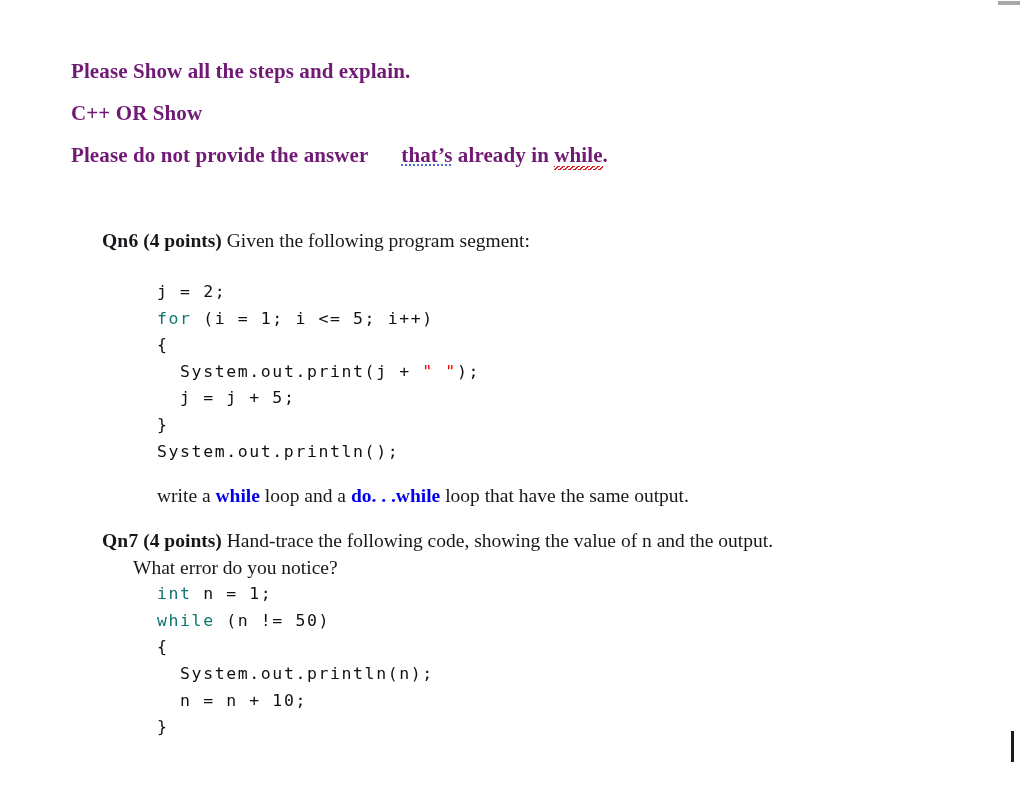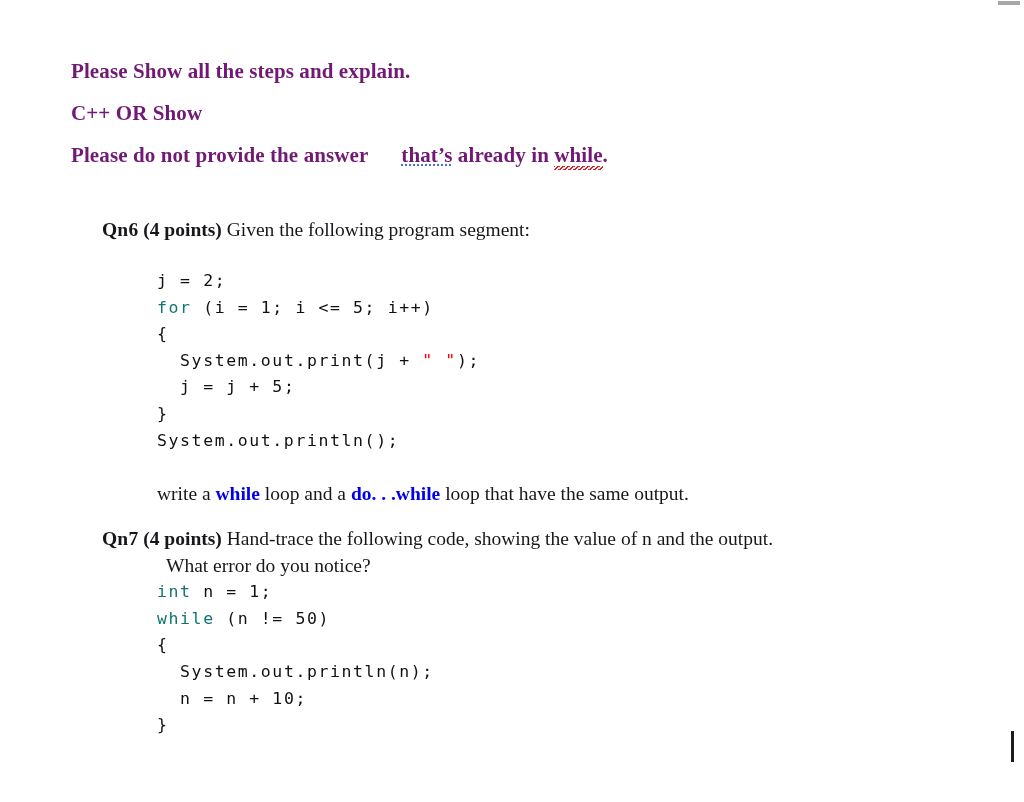--- a/index.html
+++ b/index.html
@@ -75,21 +75,21 @@
         135deg,
         #e02020 0px, #e02020 1.2px,
         transparent 1.2px, transparent 2.6px
       );
     background-size: 5px 4px;
   }
 
   
   .questions {
     position: absolute;
-    top: 216px;
+    top: 227px;
     left: 102px;
     width: 880px;
   }
 
   .question {
     position: relative;
   }
   .q-head {
     font-size: 19.5px;
     line-height: 27px;
@@ -100,21 +100,21 @@
     font-weight: bold;
     letter-spacing: 0.2px;
   }
   .q-points {
     font-weight: bold;
   }
   .q-wrap {
     font-size: 19.5px;
     line-height: 27px;
     color: #17171b;
-    margin-left: 64px;
+    margin-left: 31px;
   }
 
   
   .code {
     margin-left: 55px;
     font-family: "DejaVu Sans Mono", "Liberation Mono", monospace;
     font-size: 16.5px;
     line-height: 26.6px;
     letter-spacing: 1.6px;
     color: #101010;
@@ -156,21 +156,21 @@
 
 <div class="questions">
 
   <div class="question" style="margin-bottom:0;">
     <div class="q-head">
       <span class="q-label">Qn6</span>
       <span class="q-points">(4 points)</span>
       <span>Given the following program segment:</span>
     </div>
     <div class="code" style="margin-top:25px;"><div><span>j = 2;</span></div><div><span class="kw">for</span><span> (i = 1; i &lt;= 5; i++)</span></div><div><span>{</span></div><div>  <span>System.out.print(j + </span><span class="str">" "</span><span>);</span></div><div>  <span>j = j + 5;</span></div><div><span>}</span></div><div><span>System.out.println();</span></div></div>
-    <div class="q-note" style="margin-top:26px;">
+    <div class="q-note" style="margin-top:17px;">
       <span>write a </span><span class="kw-serif">while</span><span> loop and a </span><span class="kw-serif">do. . .while</span><span> loop that have the same output.</span>
     </div>
   </div>
 
   <div class="question" style="margin-top:18px;">
     <div class="q-head">
       <span class="q-label">Qn7</span>
       <span class="q-points">(4 points)</span>
       <span>Hand-trace the following code, showing the value of n and the output.</span>
     </div>

